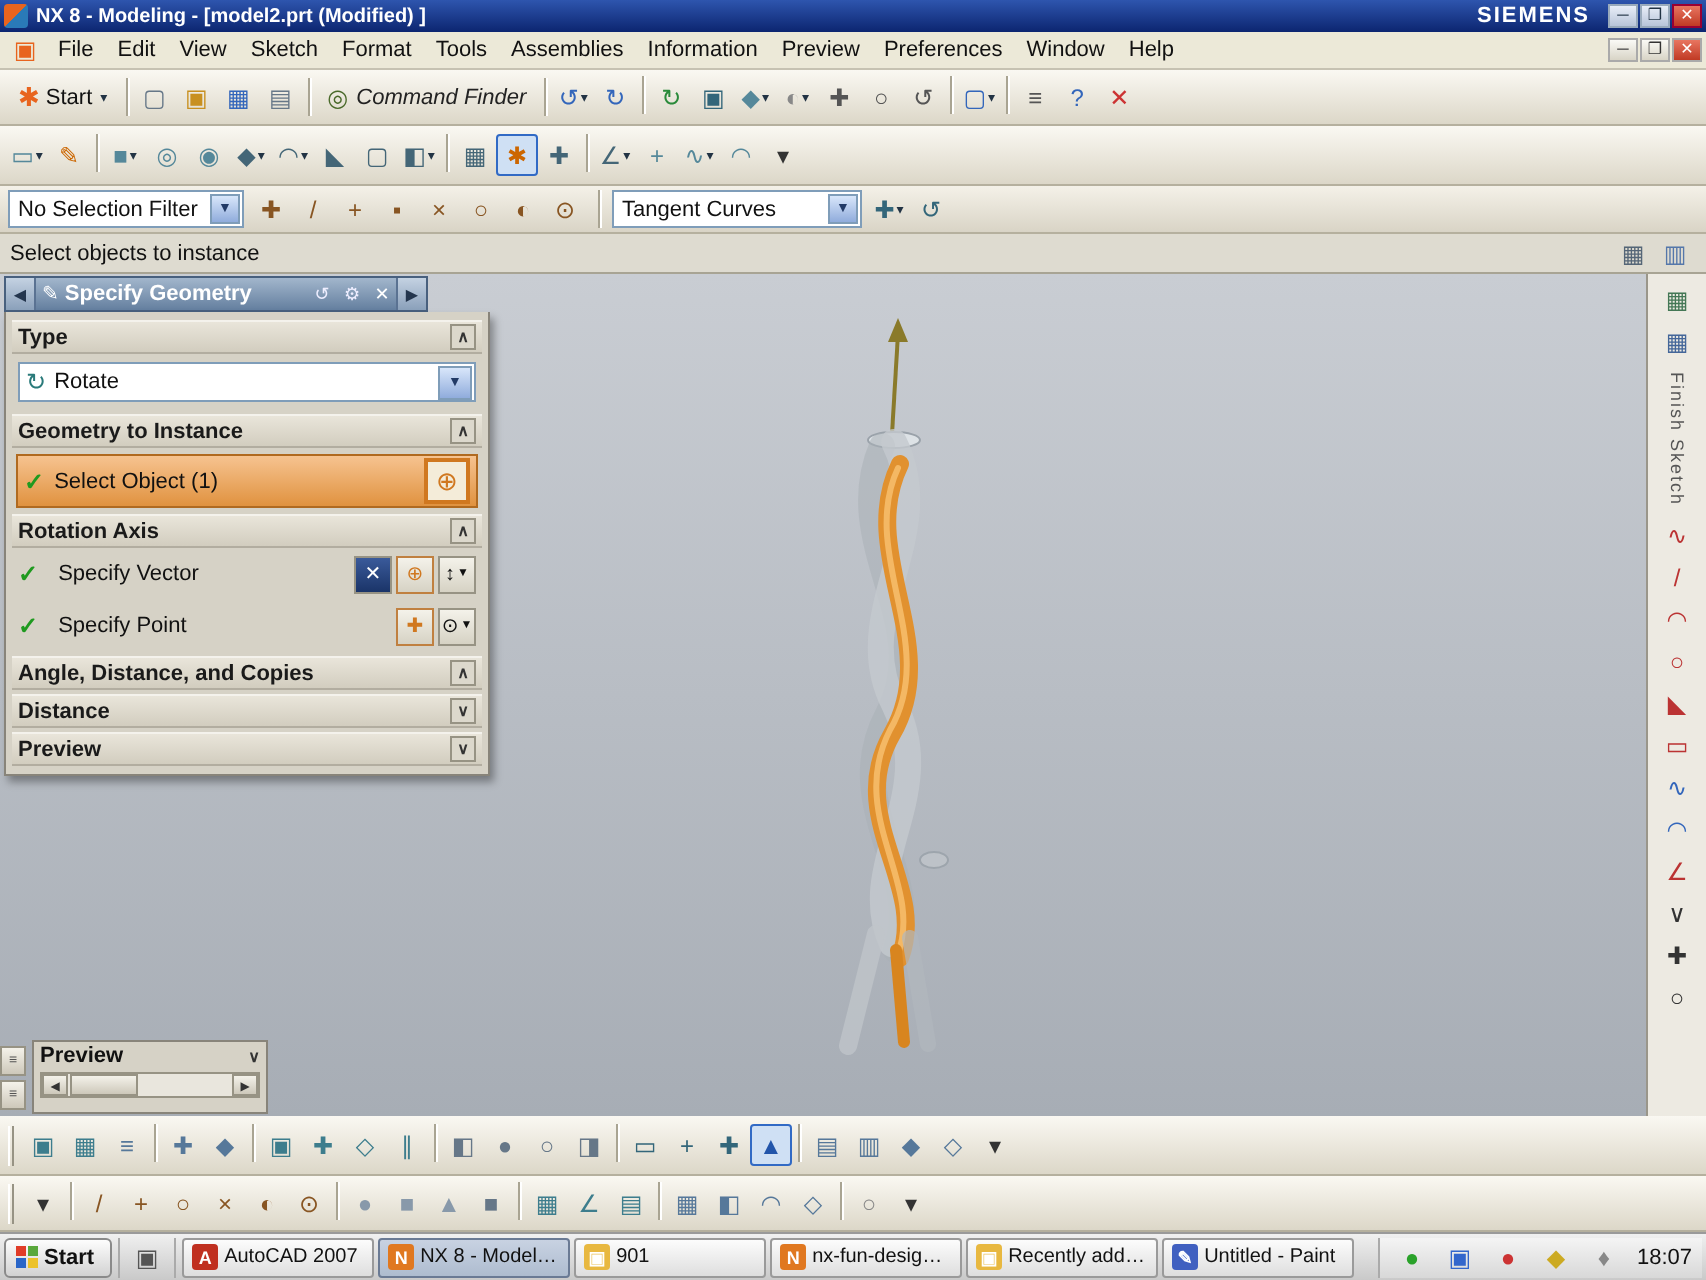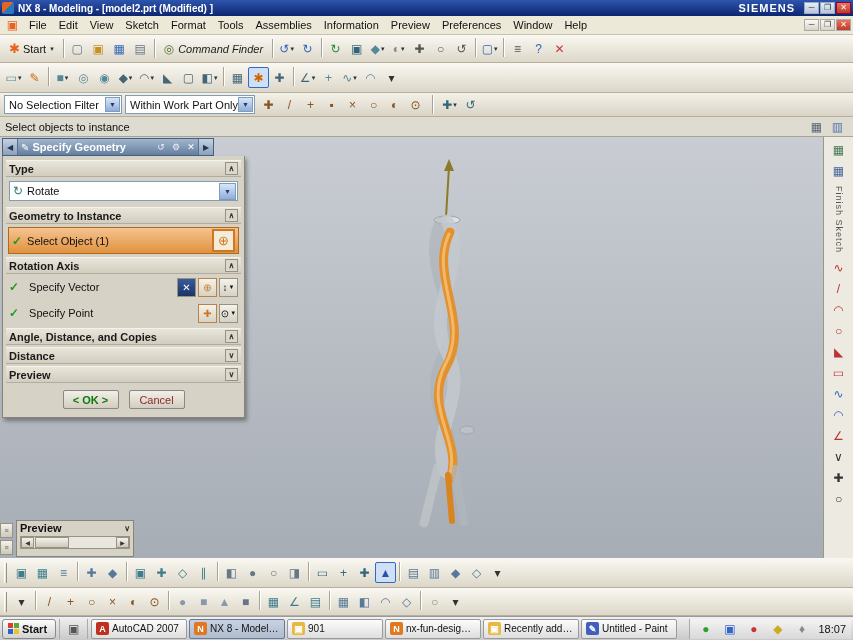--- a/index.html
+++ b/index.html
@@ -340,51 +340,51 @@
           <span class="g" style="color: rgb(51, 51, 51);">▾</span>
         </span>
       </span>
   </div>
 
   <div class="selbar">
     <span class="xp-select w118">
       <span>No Selection Filter</span>
       <span class="arr">▼</span>
     </span>
-    <span class="xp-select w130">
-      <span>Within Work Part Only</span>
+    <span style="display:flex">
+        <span class="tb-icon">
+          <span class="g" style="color: rgb(136, 85, 34);">✚</span>
+        </span>
+        <span class="tb-icon">
+          <span class="g" style="color: rgb(136, 85, 34);">/</span>
+        </span>
+        <span class="tb-icon">
+          <span class="g" style="color: rgb(136, 85, 34);">+</span>
+        </span>
+        <span class="tb-icon">
+          <span class="g" style="color: rgb(136, 85, 34);">▪</span>
+        </span>
+        <span class="tb-icon">
+          <span class="g" style="color: rgb(136, 85, 34);">×</span>
+        </span>
+        <span class="tb-icon">
+          <span class="g" style="color: rgb(136, 85, 34);">○</span>
+        </span>
+        <span class="tb-icon">
+          <span class="g" style="color: rgb(136, 85, 34);">◐</span>
+        </span>
+        <span class="tb-icon">
+          <span class="g" style="color: rgb(136, 85, 34);">⊙</span>
+        </span>
+      </span>
+    <span class="tb-sep"></span>
+    <span class="xp-select w125">
+      <span>Tangent Curves</span>
       <span class="arr">▼</span>
     </span>
-    <span style="display:flex">
-        <span class="tb-icon">
-          <span class="g" style="color: rgb(136, 85, 34);">✚</span>
-        </span>
-        <span class="tb-icon">
-          <span class="g" style="color: rgb(136, 85, 34);">/</span>
-        </span>
-        <span class="tb-icon">
-          <span class="g" style="color: rgb(136, 85, 34);">+</span>
-        </span>
-        <span class="tb-icon">
-          <span class="g" style="color: rgb(136, 85, 34);">▪</span>
-        </span>
-        <span class="tb-icon">
-          <span class="g" style="color: rgb(136, 85, 34);">×</span>
-        </span>
-        <span class="tb-icon">
-          <span class="g" style="color: rgb(136, 85, 34);">○</span>
-        </span>
-        <span class="tb-icon">
-          <span class="g" style="color: rgb(136, 85, 34);">◐</span>
-        </span>
-        <span class="tb-icon">
-          <span class="g" style="color: rgb(136, 85, 34);">⊙</span>
-        </span>
-      </span>
-    <span class="tb-sep"></span>
     <span style="display:flex">
         <span class="tb-icon">
           <span class="g" style="color: rgb(51, 102, 122);">✚</span>
           <span class="dda">▾</span>
         </span>
         <span class="tb-icon">
           <span class="g" style="color: rgb(51, 102, 122);">↺</span>
         </span>
       </span>
   </div>
@@ -487,24 +487,20 @@
 
         <div class="sec-h">
           <span>Distance</span>
           <span class="chev">∨</span>
         </div>
         <div class="sec-h">
           <span>Preview</span>
           <span class="chev">∨</span>
         </div>
 
-        <div class="btn-row">
-          <button class="dlg-btn ok">&lt; OK &gt;</button>
-          <button class="dlg-btn cancel">Cancel</button>
-        </div>
       </div>
     </div>
 
     <div class="side-tabs">
       <span class="side-tab">≡</span>
       <span class="side-tab">≡</span>
     </div>
     <div class="preview-remnant">
       <div class="ph">
         <span>Preview</span>

